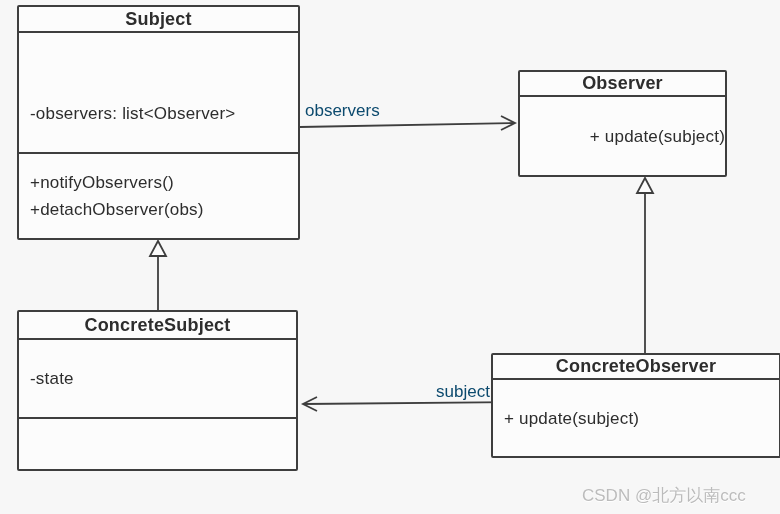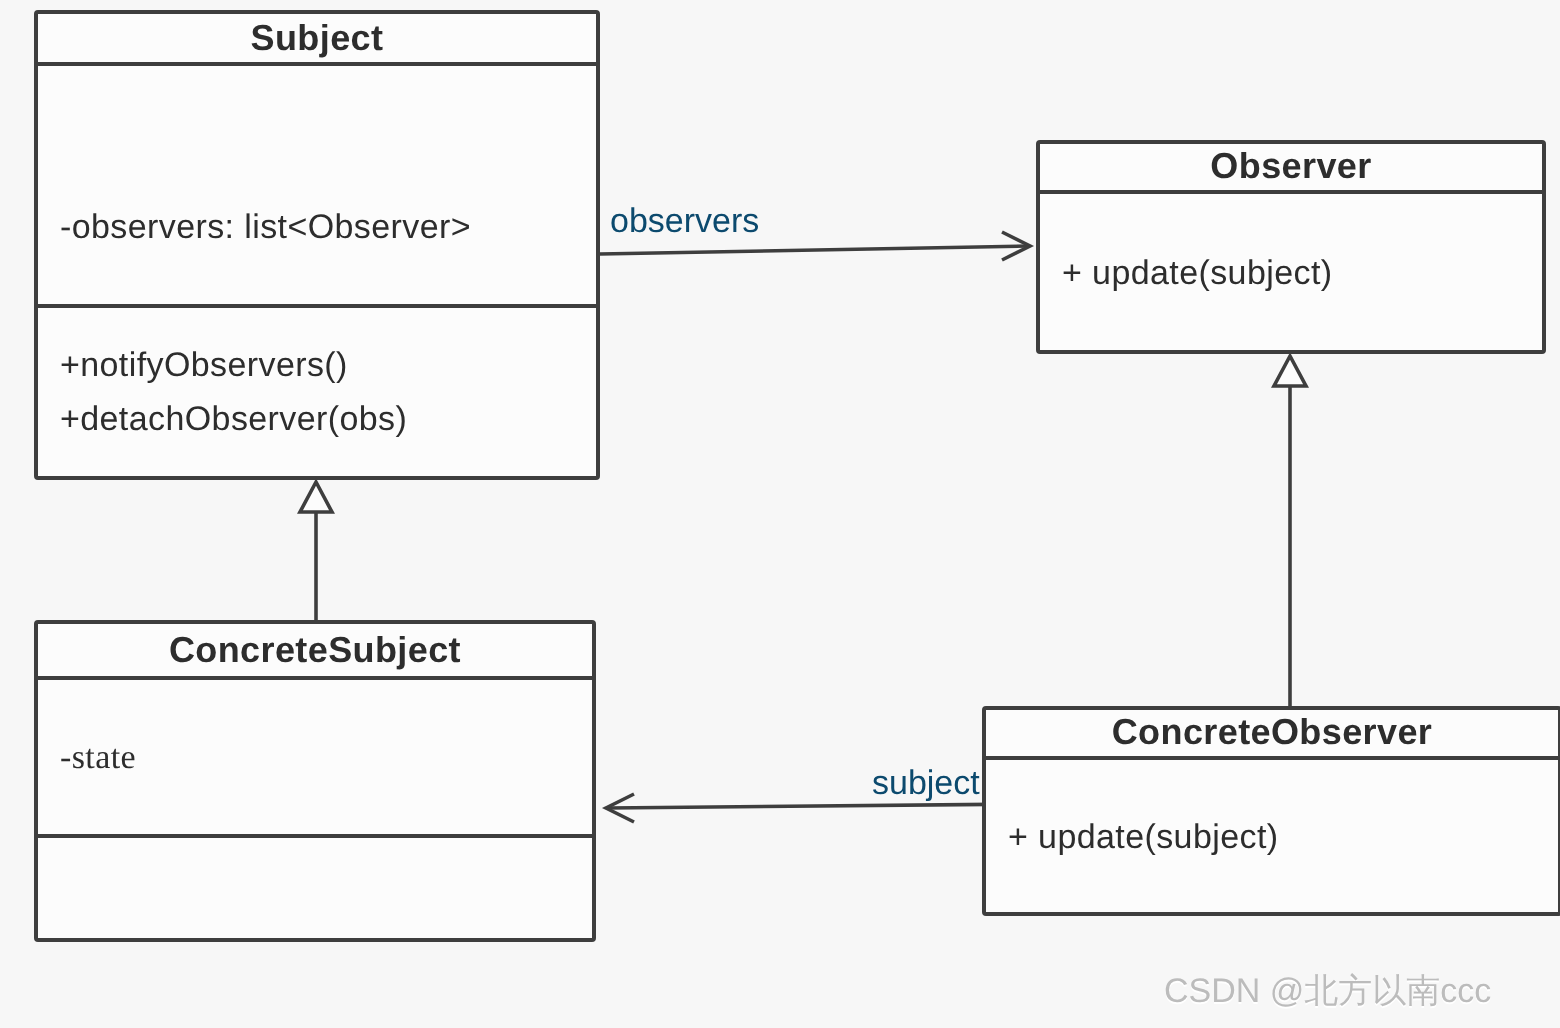--- a/index.html
+++ b/index.html
@@ -70,25 +70,25 @@
   .uml-line {
     font-size: 17px;
     line-height: 27px;
     white-space: nowrap;
     letter-spacing: 0.2px;
   }
   
   #box-subject           { left: 17px;  top: 5px;   width: 283px; height: 235px; }
   #box-subject .uml-title{ height: 24px; }
   #box-subject .uml-attrs{ height: 77px; margin-top: 42px; }
-  #box-observer          { left: 518px; top: 70px;  width: 255px; height: 107px; }
+  #box-observer          { left: 518px; top: 70px;  width: 209px; height: 107px; text-align: right; }
   #box-observer .uml-title{ height: 23px; }
   #box-concrete-subject  { left: 17px;  top: 310px; width: 281px; height: 161px; }
   #box-concrete-subject .uml-title{ height: 26px; }
-  #box-concrete-subject .uml-attrs{ height: 77px; font-family: Liberation Serif, serif; }
+  #box-concrete-subject .uml-attrs{ height: 77px; }
   #box-concrete-observer { left: 491px; top: 353px; width: 290px; height: 105px; }
   #box-concrete-observer .uml-title{ height: 23px; }
 
   .edge-label {
     position: absolute;
     font-size: 17px;
     color: #0c4a6e;
     white-space: nowrap;
   }
   #label-observers { left: 305px; top: 101px; }

